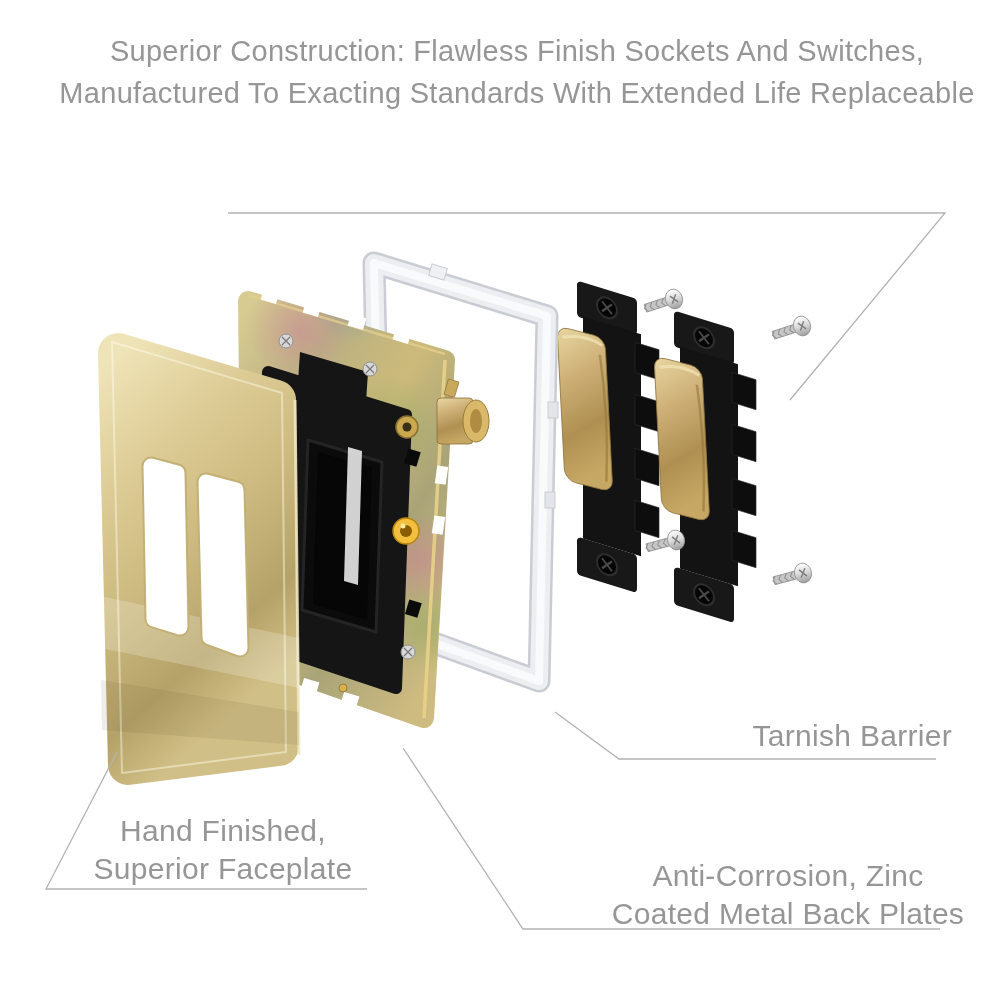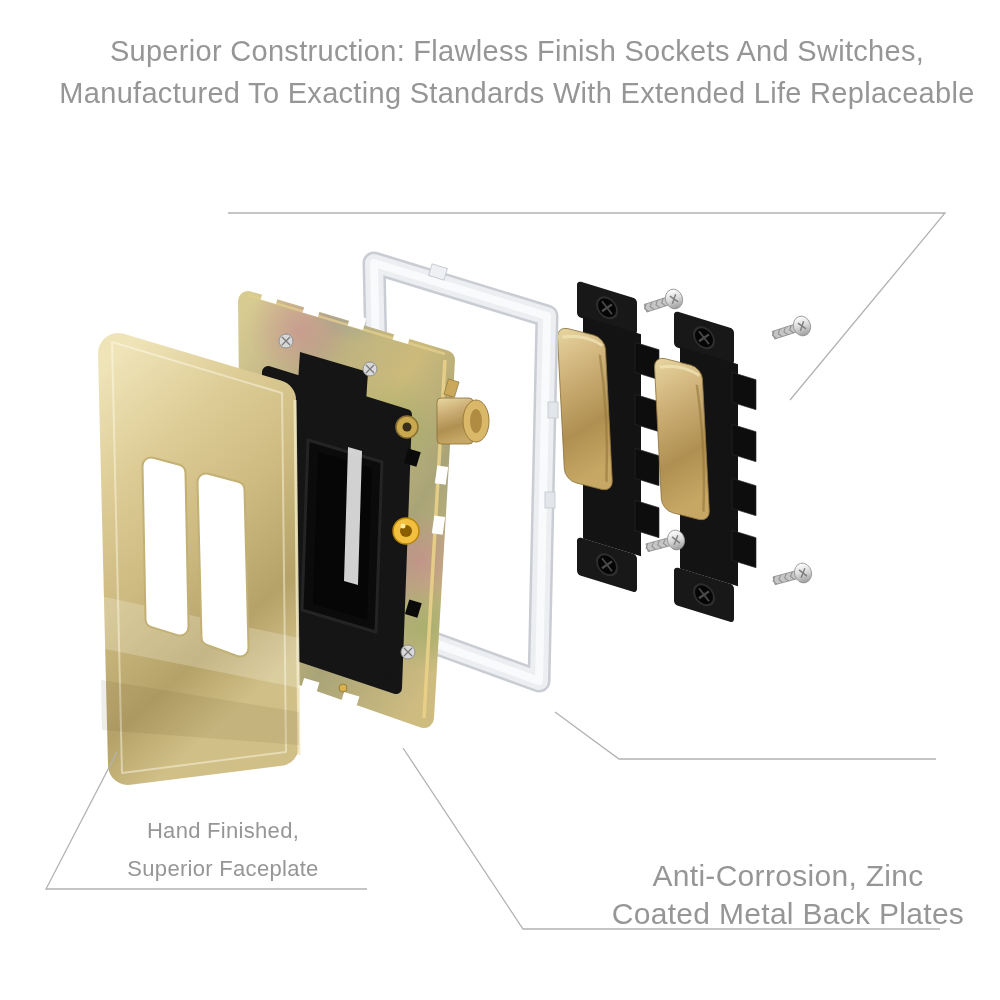--- a/index.html
+++ b/index.html
@@ -13,21 +13,21 @@
     position:absolute;
     color:#969696;
     font-weight:400;
     letter-spacing:.3px;
     white-space:nowrap;
     padding-left:17px;
   }
   .heading{top:30px;left:0;width:1000px;text-align:center;font-size:29px;line-height:42px;}
   .callout-metal-cover{top:177px;left:186px;width:800px;text-align:center;font-size:30px;}
   .callout-tarnish{top:719px;left:560px;width:375px;text-align:right;font-size:30px;}
-  .callout-hand{top:812px;left:40px;width:332px;text-align:center;font-size:22px;line-height:38px;}
+  .callout-hand{top:812px;left:40px;width:332px;text-align:center;font-size:30px;line-height:38px;}
   .callout-anti{top:857px;left:521px;width:500px;text-align:center;font-size:30px;line-height:38px;}
   svg{position:absolute;left:0;top:0;}
 </style>
 </head>
 <body>
 
 <div class="stage">
 
 <svg width="1000" height="1000" viewBox="0 0 1000 1000">
   <defs>
@@ -234,20 +234,21 @@
     <polyline points="403,748 523,929 940,929"></polyline>
   </g>
 </svg>
 
 <div class="label heading">
   <div>Superior Construction: Flawless Finish Sockets And Switches,</div>
   <div>Manufactured To Exacting Standards With Extended Life Replaceable</div>
 </div>
 
 
+<div class="label callout-tarnish">Tarnish Barrier</div>
 
 <div class="label callout-hand">
   <div>Hand Finished,</div>
   <div>Superior Faceplate</div>
 </div>
 
 <div class="label callout-anti">
   <div>Anti-Corrosion, Zinc</div>
   <div>Coated Metal Back Plates</div>
 </div>

